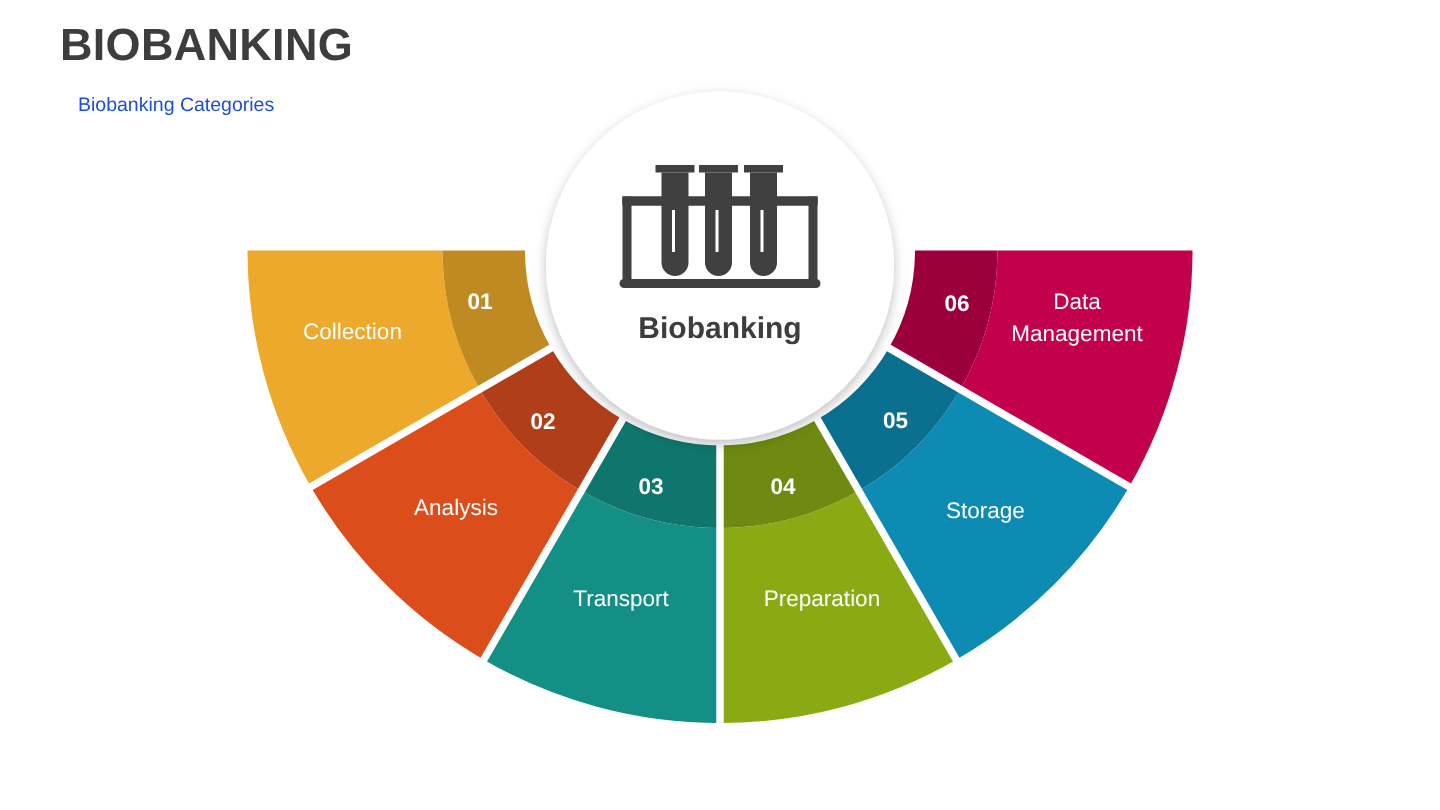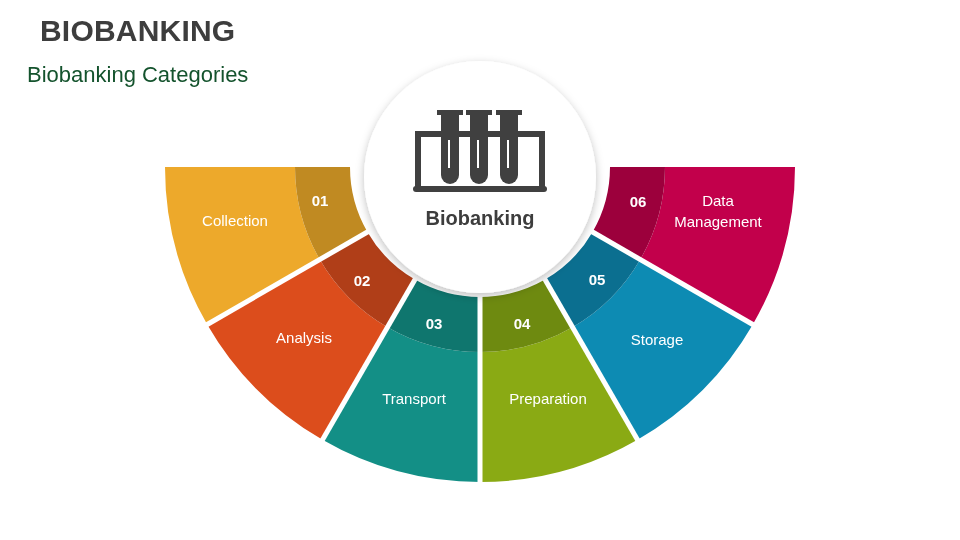--- a/index.html
+++ b/index.html
@@ -1,18 +1,18 @@
 <!DOCTYPE html>
 <html><head>
 <meta charset="utf-8">
 <style>
   html, body { margin: 0; padding: 0; }
   body { width: 960px; height: 540px; background: #ffffff; position: relative; overflow: hidden; font-family: "Liberation Sans", "DejaVu Sans", sans-serif; }
   .title { position: absolute; left: 40px; top: 14px; font-size: 30px; font-weight: bold; color: #3d3d3d; letter-spacing: 0.2px; }
-  .subtitle { position: absolute; left: 27px; top: 62px; font-size: 22px; color: #14532d; }
+  .subtitle { position: absolute; left: 52px; top: 62px; font-size: 13px; color: #1d4ed8; }
   svg.diagram { position: absolute; left: 0; top: 0; }
   .seg-label { font-size: 15px; fill: #ffffff; font-family: "Liberation Sans", "DejaVu Sans", sans-serif; }
   .num-label { font-size: 15px; font-weight: bold; fill: #ffffff; font-family: "Liberation Sans", "DejaVu Sans", sans-serif; }
   .center-label { font-size: 20px; font-weight: bold; fill: #3d3d3d; font-family: "Liberation Sans", "DejaVu Sans", sans-serif; }
 </style>
 </head>
 <body>
 
 <div class="title">BIOBANKING</div>
 <div class="subtitle">Biobanking Categories</div>

